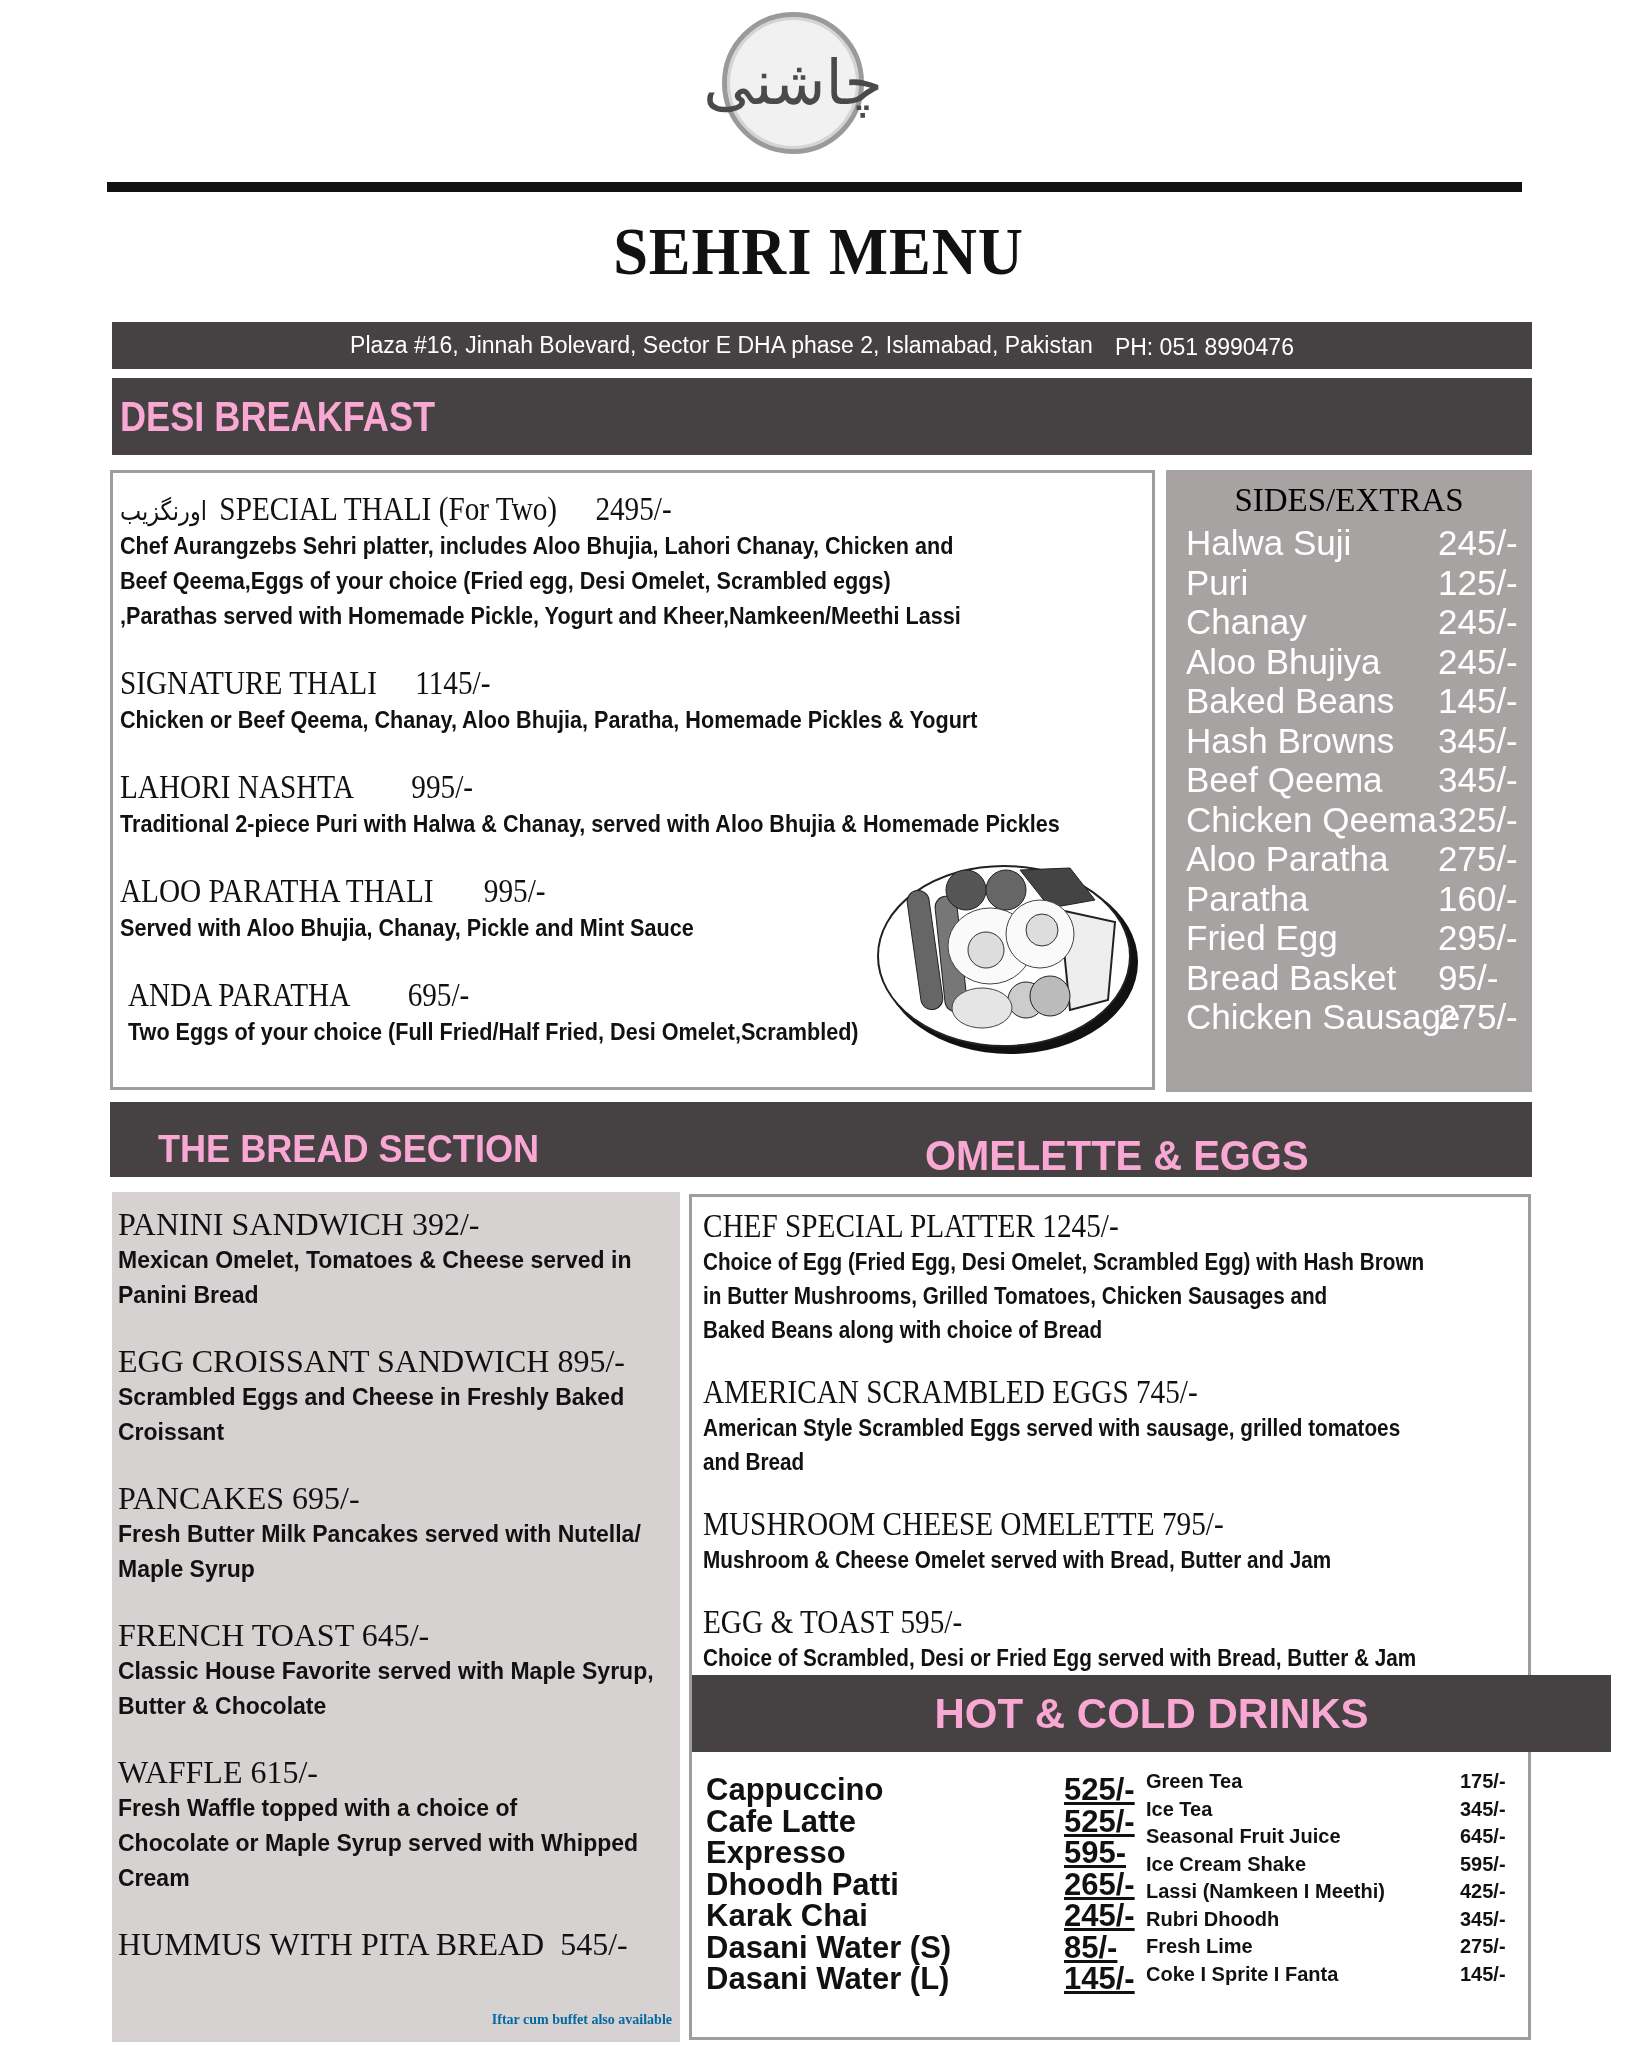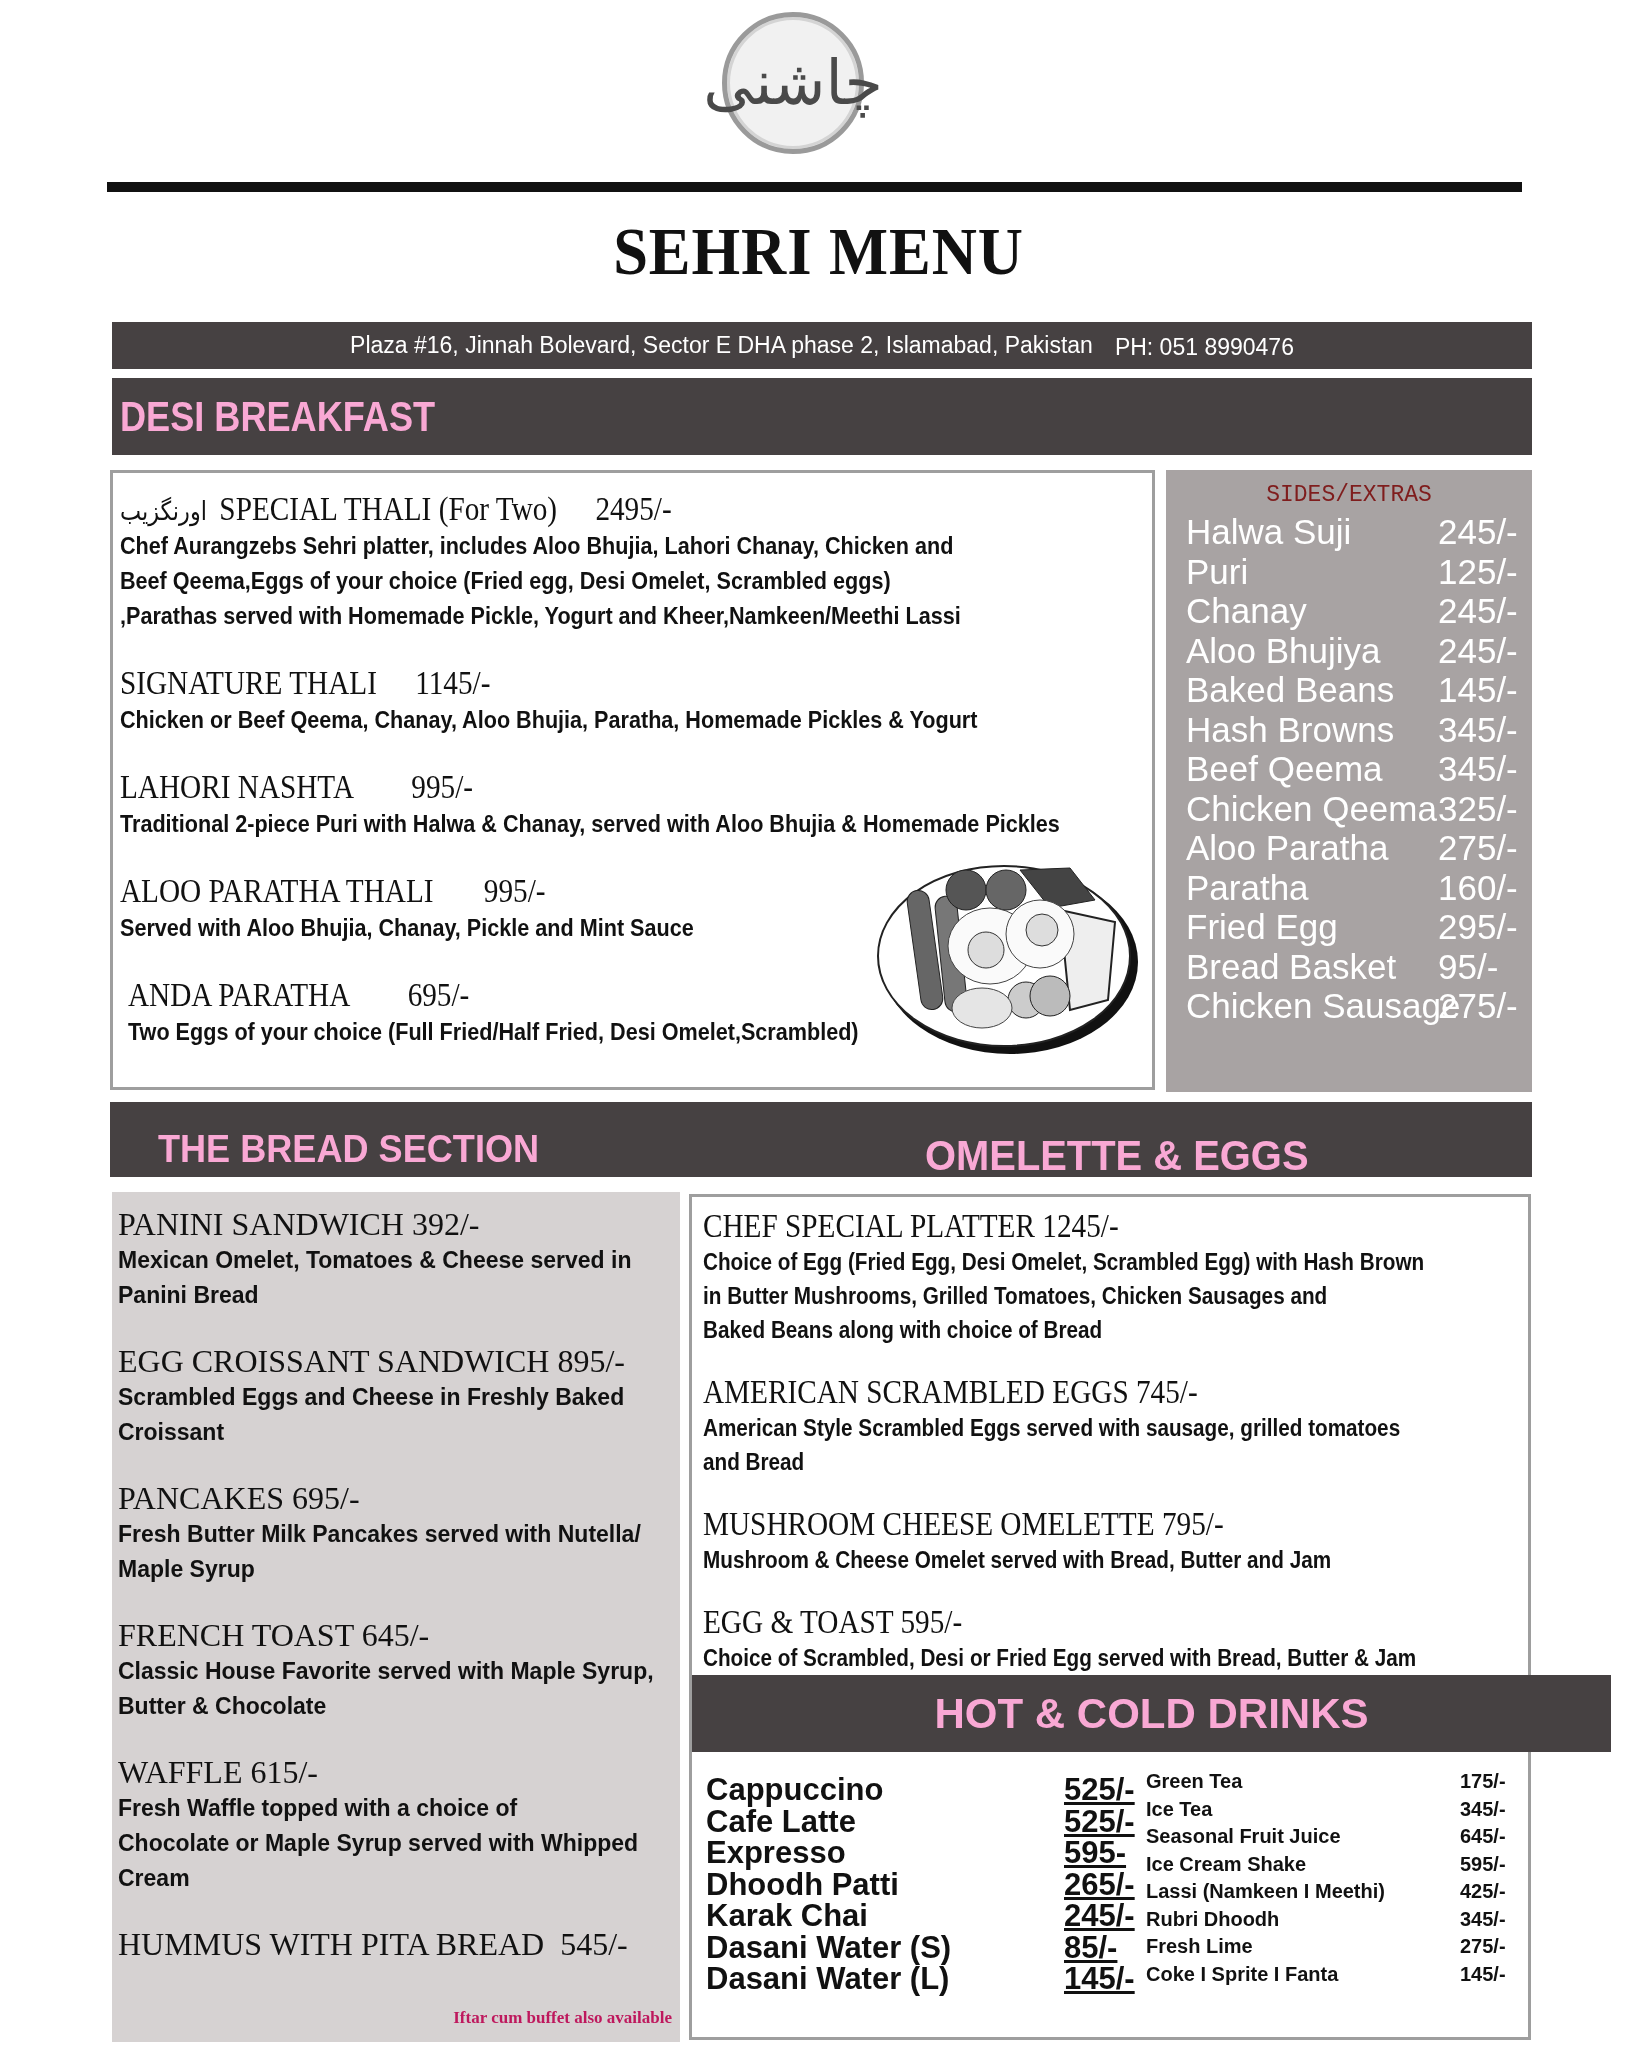--- a/index.html
+++ b/index.html
@@ -33,38 +33,38 @@
     .item-title.narrow { transform: scaleX(0.86); transform-origin: left center; display: inline-block; }
     .item-price { margin-left: 36px; }
     .item-desc { font-weight: bold; font-size: 24px; line-height: 35px; color: #111; white-space: nowrap; }
     .item-desc.narrow { transform: scaleX(0.9); transform-origin: left center; }
     .urdu { font-family: "DejaVu Sans", sans-serif; font-size: 26px; direction: rtl; margin-right: 6px; }
 
     .plate { left: 870px; top: 850px; width: 272px; height: 210px; }
 
     
     .sides-box { left: 1166px; top: 470px; width: 366px; height: 622px; background: #a8a3a3; color: #fff; }
-    .sides-title { text-align: center; font-family: Liberation Mono, monospace; font-size: 23px; margin-top: 12px; color: #7f1d1d; }
+    .sides-title { text-align: center; font-family: Liberation Serif, serif; font-size: 33px; margin-top: 12px; color: #000000; }
     .sides-list { margin-top: 2px; }
     .sides-row { position: relative; height: 39.5px; font-weight: normal; font-size: 35px; }
     .sides-row .n { position: absolute; left: 20px; top: 2px; }
     .sides-row .p { position: absolute; left: 272px; top: 2px; }
 
     
     .lower-bar { left: 110px; top: 1102px; width: 1422px; height: 75px; }
     .lower-bar .bread-h { position: absolute; left: 48px; top: 26px; font-size: 38px; }
     .lower-bar .omelette-h { position: absolute; left: 815px; top: 30px; font-size: 42px; }
     .lower-bar span { display: inline-block; transform: scaleX(0.95); transform-origin: left center; }
 
     
     .bread-box { left: 112px; top: 1192px; width: 568px; height: 850px; background: #d6d2d2; padding: 14px 0 0 6px; }
     .bread-box .item-title { font-size: 32px; font-family: "Liberation Serif", serif; }
     .bread-box .item-desc { font-size: 23px; line-height: 35px; }
     .bread-box .blk { margin-bottom: 30px; }
-    .footnote { position: absolute; right: 8px; bottom: 14px; font-family: "Liberation Serif", serif; font-weight: bold; font-size: 17px; color: #be185d; }
+    .footnote { position: absolute; right: 8px; bottom: 14px; font-family: "Liberation Serif", serif; font-weight: bold; font-size: 14px; color: #0369a1; }
 
     
     .omelette-box { left: 689px; top: 1194px; width: 842px; height: 846px; border: 3px solid #9e9e9e; background: #fff; }
     .om-items { padding: 10px 0 0 11px; }
     .om-items .blk { margin-bottom: 26px; }
     .om-items .item-title { font-size: 34px; }
     .om-items .item-desc { font-size: 23px; line-height: 34px; }
 
     .drinks-bar { left: 692px; top: 1675px; width: 919px; height: 77px; display: flex; align-items: center; justify-content: center; font-size: 42px; }
 

